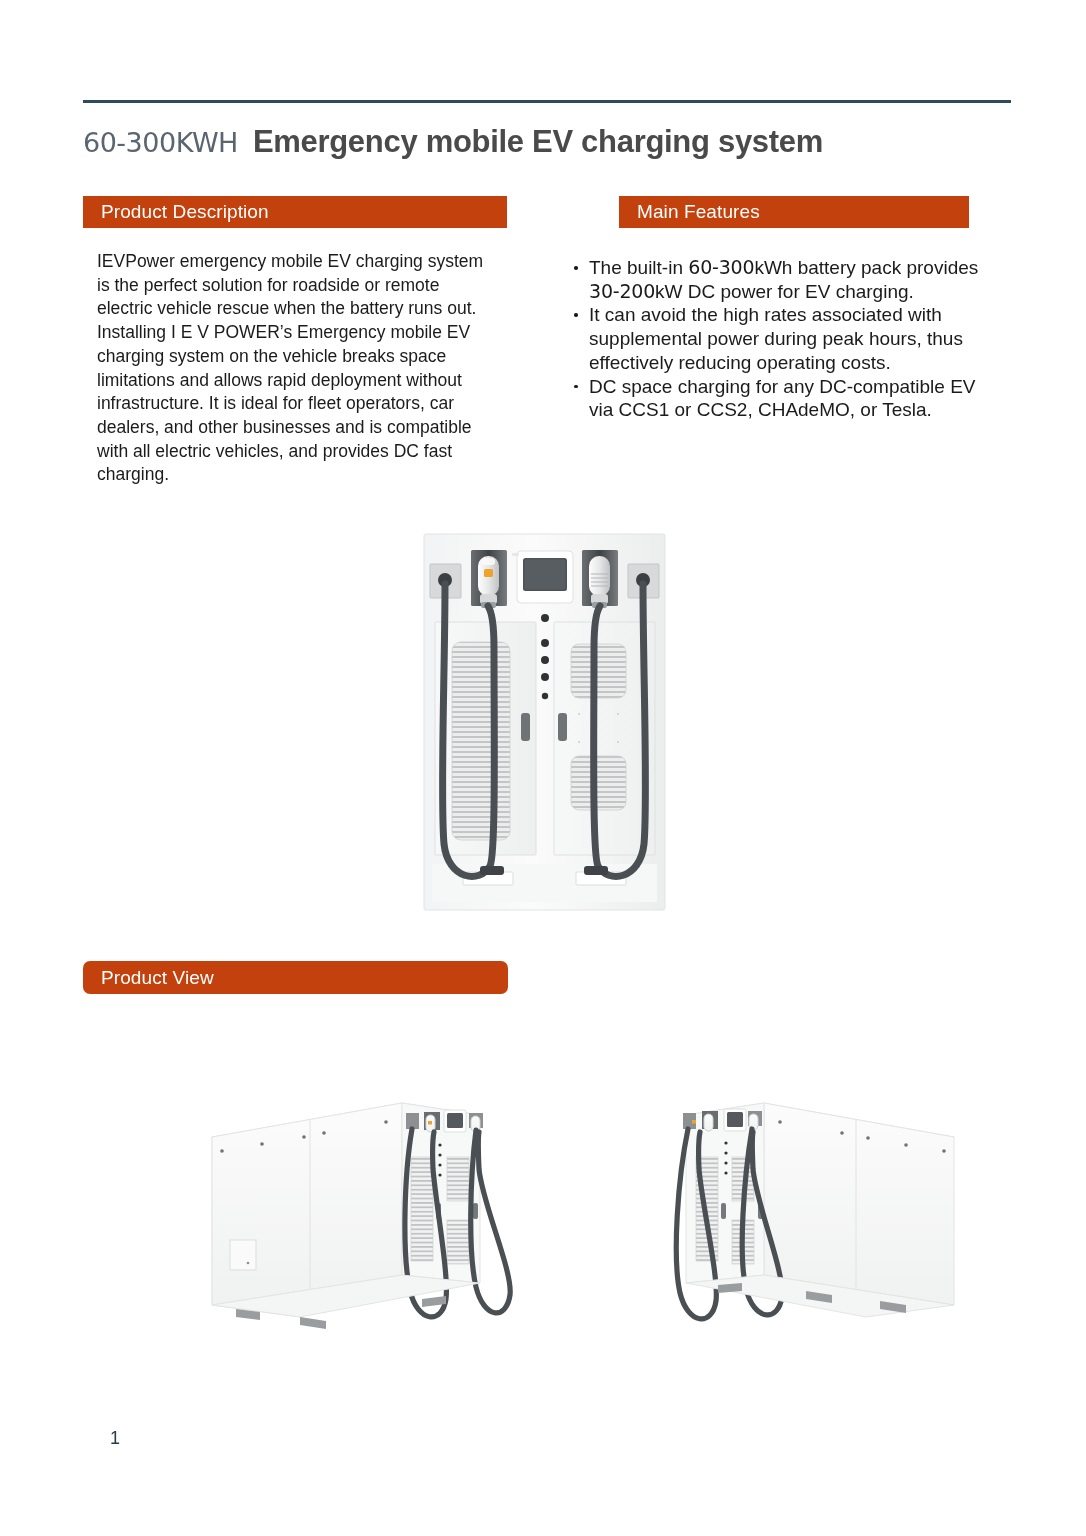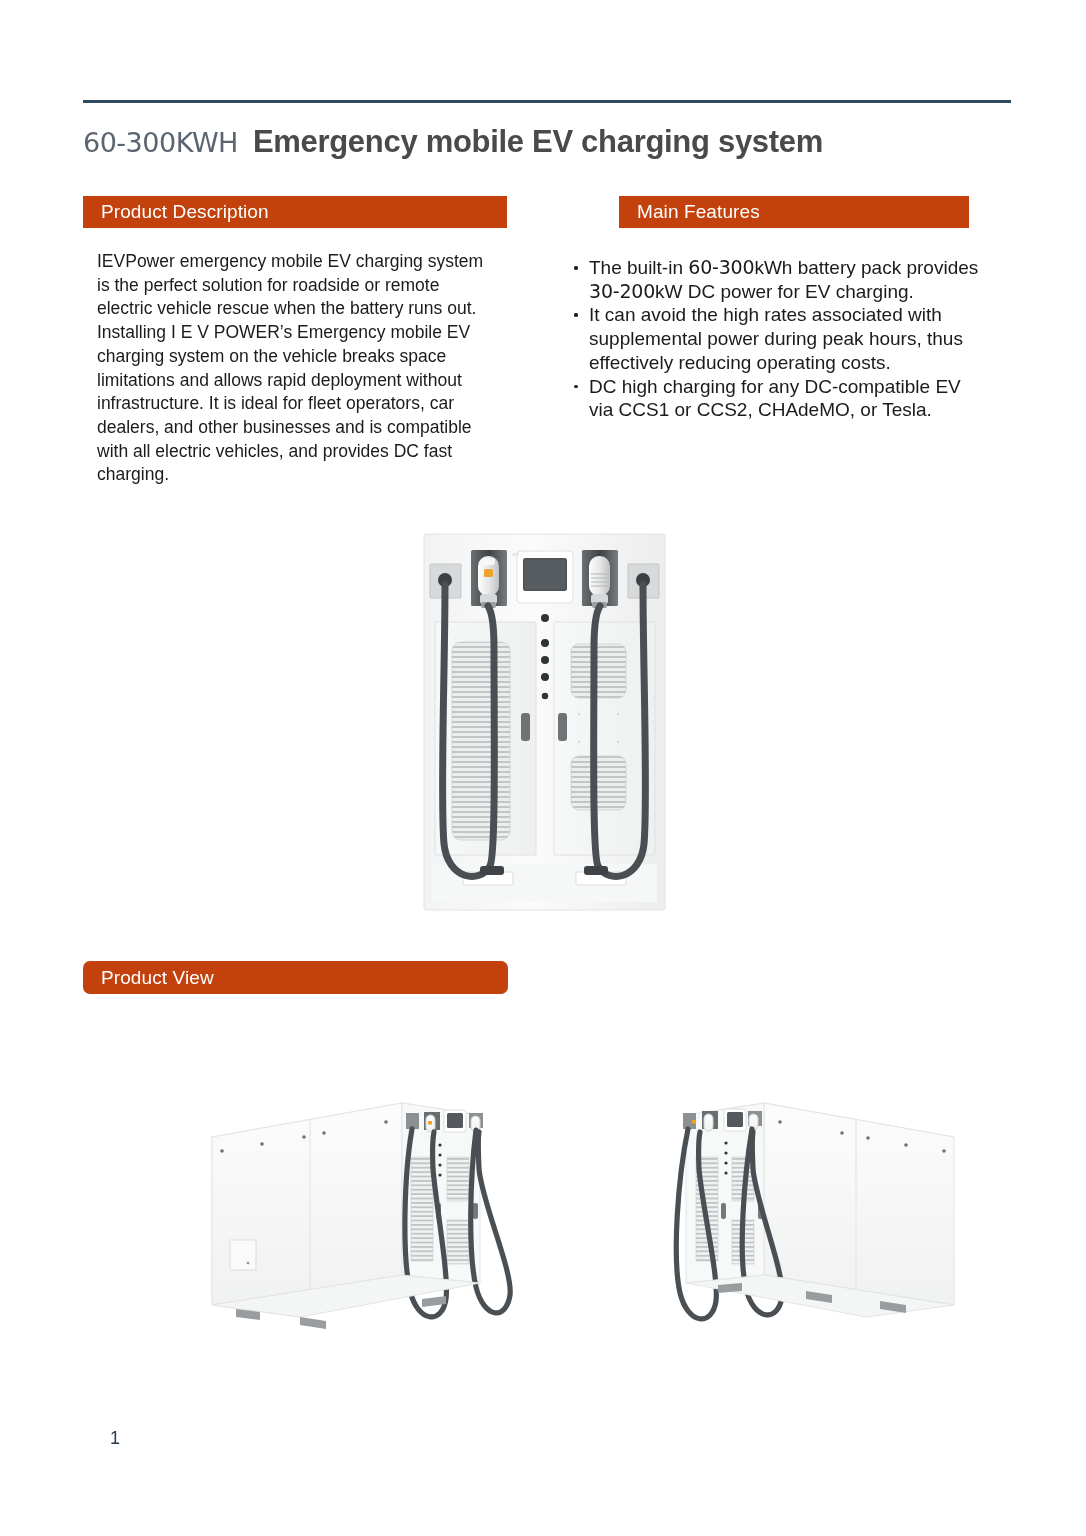--- a/index.html
+++ b/index.html
@@ -147,21 +147,21 @@
 <div class="desc-body">
   <p>IEVPower emergency mobile EV charging system is the perfect solution for roadside or remote electric vehicle rescue when the battery  runs out. Installing I E V POWER’s Emergency mobile EV charging system on the vehicle breaks space limitations and allows rapid deployment without infrastructure. It is ideal for fleet operators, car dealers, and other businesses and is compatible with all electric vehicles, and provides DC fast charging.</p>
 </div>
 
 <div class="section-bar" id="bar-main-features">
   <span class="bar-label">Main Features</span>
 </div>
 <ul class="features-list">
   <li>The built-in <span class="num">60-300</span>kWh battery pack provides <span class="num">30-200</span>kW DC power for EV charging.</li>
   <li>It can avoid the high rates associated with supplemental power during peak hours, thus effectively reducing operating costs.</li>
-  <li>DC high charging for any DC-compatible EV via CCS1 or CCS2, CHAdeMO, or Tesla.</li>
+  <li>DC space charging for any DC-compatible EV via CCS1 or CCS2, CHAdeMO, or Tesla.</li>
 </ul>
 
 <div class="figure" id="figure-front">
   <svg viewBox="0 0 253 388" xmlns="http://www.w3.org/2000/svg">
     <defs>
       <linearGradient id="bodyG" x1="0" y1="0" x2="1" y2="0">
         <stop offset="0" stop-color="#f2f3f4"></stop>
         <stop offset="0.45" stop-color="#fbfbfb"></stop>
         <stop offset="1" stop-color="#eceded"></stop>
       </linearGradient>

